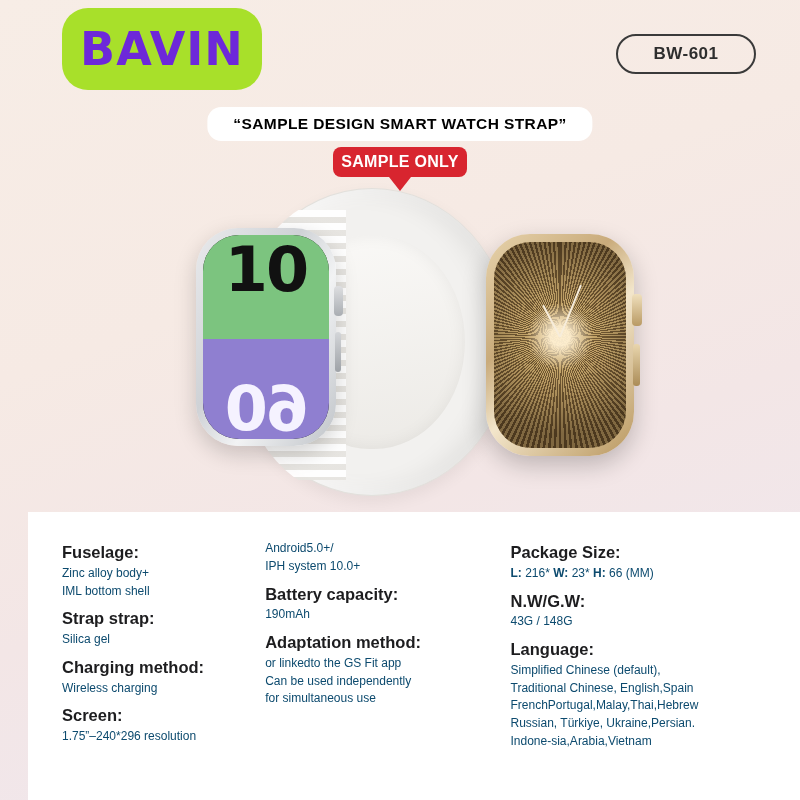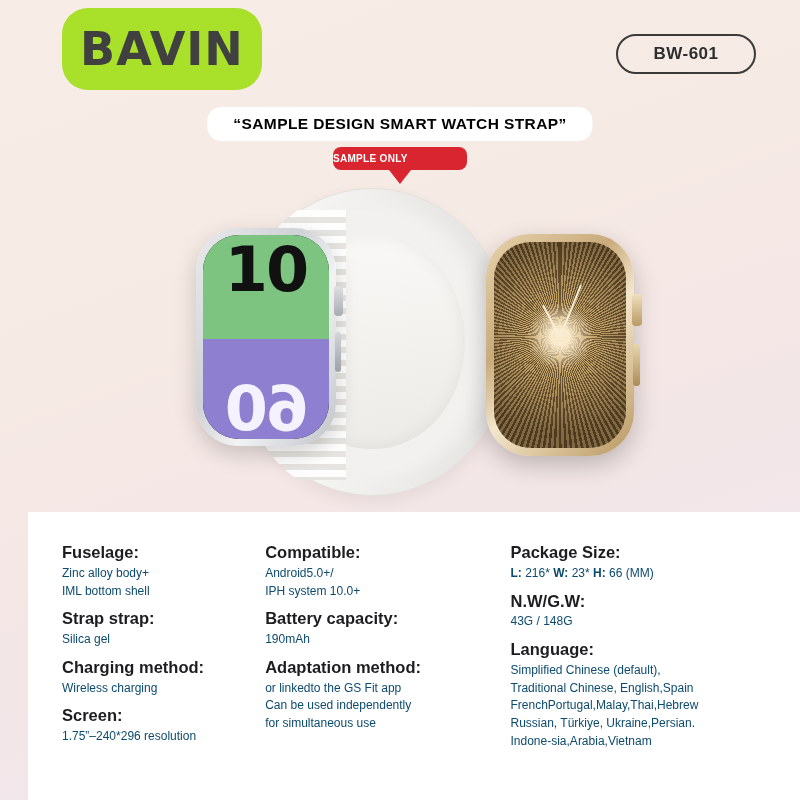--- a/index.html
+++ b/index.html
@@ -17,21 +17,21 @@
   
   .logo-badge {
     position: absolute;
     left: 62px; top: 8px;
     width: 200px; height: 82px;
     background: #a8e02a;
     border-radius: 26px;
     display: flex; align-items: center; justify-content: center;
   }
   .logo-text {
-    color: #404040;
+    color: #6d28d9;
     font-size: 46px;
     font-weight: bold;
     letter-spacing: 1px;
     font-family: "DejaVu Sans", sans-serif;
   }
   .model-pill {
     position: absolute;
     right: 44px; top: 34px;
     min-width: 140px;
     padding: 8px 22px;
@@ -61,23 +61,24 @@
   .sample-only-wrap {
     position: absolute;
     left: 50%; transform: translateX(-50%);
     top: 147px;
     width: 134px;
   }
   .sample-only {
     background: #d8252f;
     color: #ffffff;
     border-radius: 8px;
-    font-size: 10px;
+    font-size: 16px;
     font-weight: bold;
     letter-spacing: .3px;
+    text-align: center;
     padding: 6px 0 6px;
   }
   .sample-only-tail {
     width: 0; height: 0;
     margin: 0 auto;
     border-left: 11px solid transparent;
     border-right: 11px solid transparent;
     border-top: 14px solid #d8252f;
   }
 
@@ -297,21 +298,20 @@
         <div class="spec-val">Zinc alloy body+</div>
         <div class="spec-val">IML bottom shell</div>
         <div class="spec-head">Strap strap:</div>
         <div class="spec-val">Silica gel</div>
         <div class="spec-head">Charging method:</div>
         <div class="spec-val">Wireless charging</div>
         <div class="spec-head">Screen:</div>
         <div class="spec-val">1.75”–240*296 resolution</div>
       </div>
     <div class="col col2">
-        <div class="spec-head">Compatible:</div>
         <div class="spec-val">Android5.0+/</div>
         <div class="spec-val">IPH system 10.0+</div>
         <div class="spec-head">Battery capacity:</div>
         <div class="spec-val">190mAh</div>
         <div class="spec-head">Adaptation method:</div>
         <div class="spec-val">or linkedto the GS Fit app</div>
         <div class="spec-val">Can be used independently</div>
         <div class="spec-val">for simultaneous use</div>
       </div>
     <div class="col col3">

